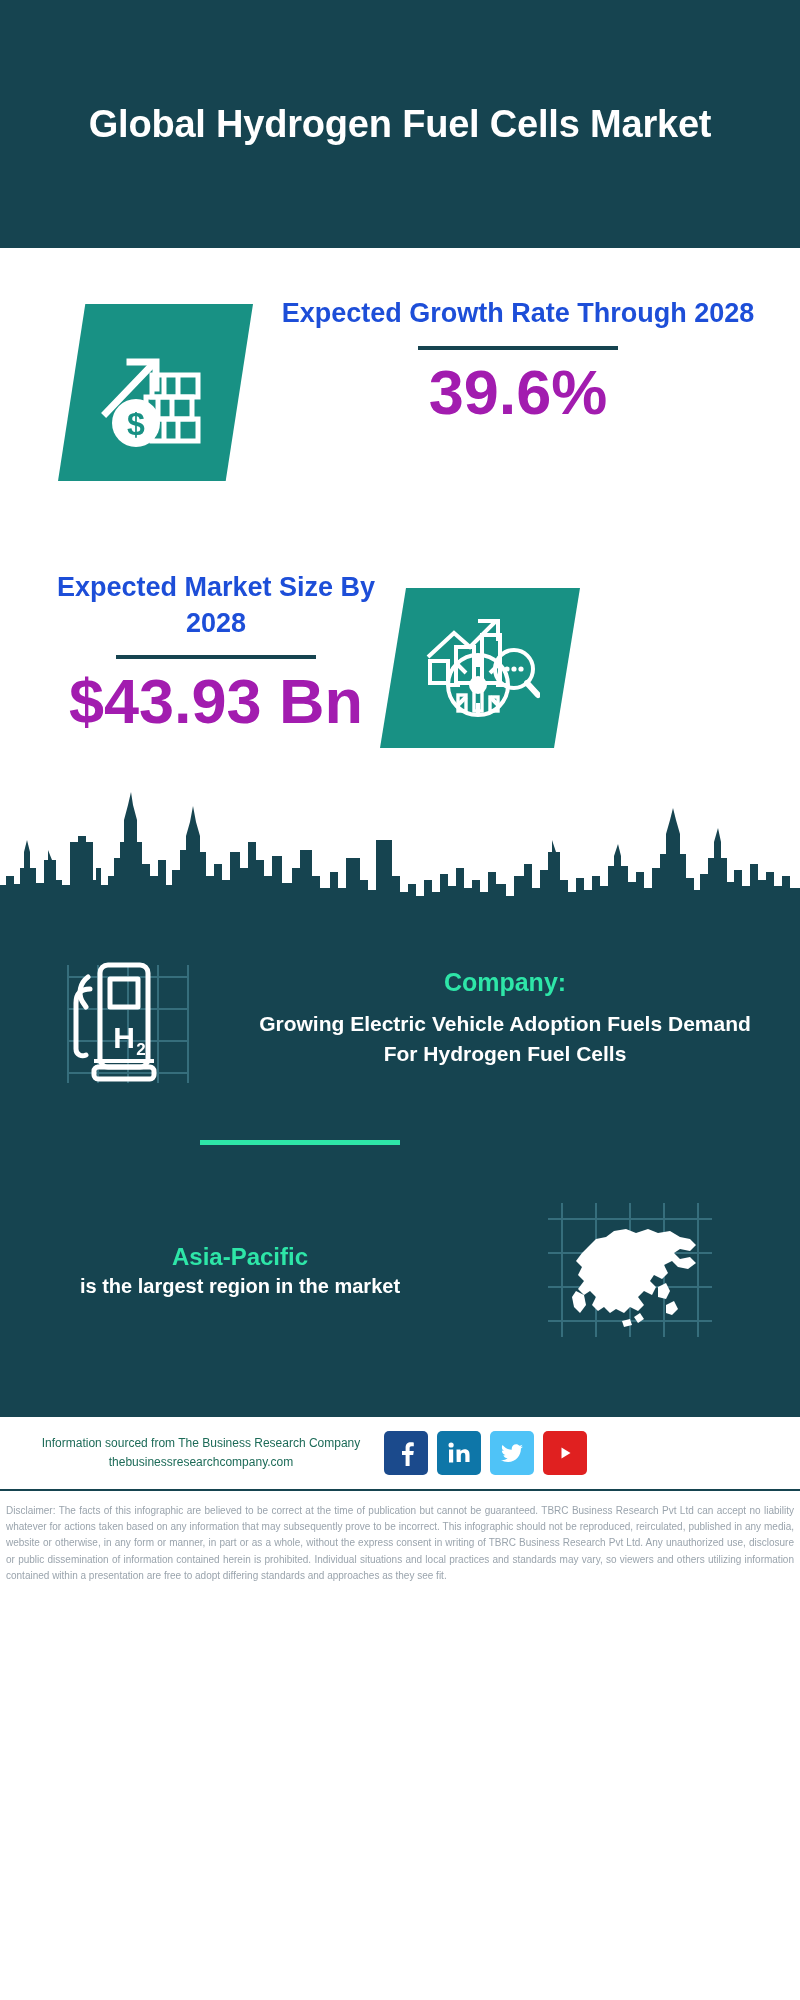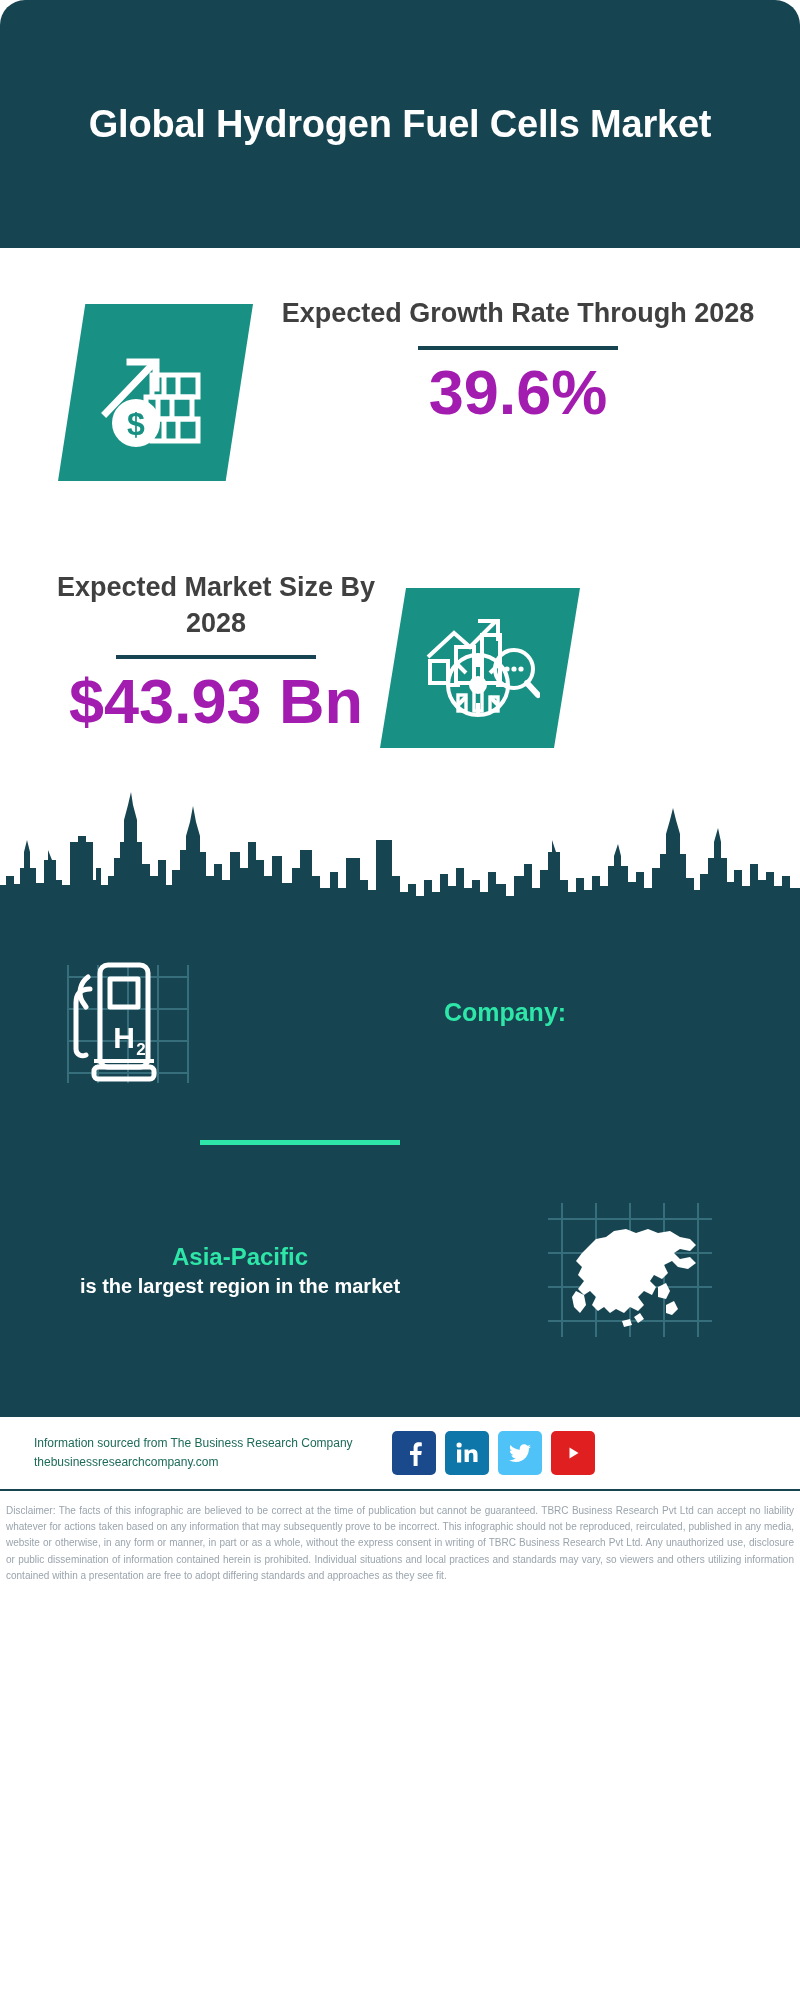--- a/index.html
+++ b/index.html
@@ -8,21 +8,20 @@
     height: 2000px;
     background: #ffffff;
     font-family: "Liberation Sans", sans-serif;
   }
   .page {
     position: relative;
     width: 800px;
     height: 2000px;
     overflow: hidden;
     background: #ffffff;
-    border-radius: 25px;
   }
 
   
   .header {
     position: absolute;
     left: 0; top: 0;
     width: 800px; height: 248px;
     background: #164450;
     display: flex;
     align-items: center;
@@ -62,21 +61,21 @@
     width: 200px; height: 160px;
     clip-path: polygon(13% 0%, 100% 0%, 87% 100%, 0% 100%);
   }
   .stat1-text {
     position: absolute;
     left: 268px; top: 48px;
     width: 500px;
     text-align: center;
   }
   .stat-label {
-    color: #404040;
+    color: #1d4ed8;
     font-size: 27px;
     font-weight: bold;
     line-height: 1.32;
   }
   .divider {
     width: 200px;
     height: 4px;
     background: #164450;
     margin: 14px auto 8px auto;
   }
@@ -197,25 +196,26 @@
     position: absolute;
     left: 0; top: 1415px;
     width: 800px; height: 76px;
     background: #ffffff;
     border-top: 2px solid #164450;
     border-bottom: 2px solid #164450;
     display: flex;
     align-items: center;
   }
   .source-text {
-    margin-left: 34px;
+    margin-left: 26px;
     width: 350px;
     color: #1d6b58;
     font-size: 12px;
     line-height: 1.55;
+    text-align: center;
   }
   .social-row {
     display: flex;
     gap: 9px;
     margin-left: 8px;
   }
   .social {
     width: 44px; height: 44px;
     border-radius: 5px;
     display: flex;
@@ -349,20 +349,21 @@
           <path d="M44 118 L104 118" stroke-width="4"></path>
           <path d="M40 46 C28 46 26 54 26 60 L26 106 C26 112 32 114 36 112" stroke-width="5" stroke-linecap="round"></path>
           <path d="M38 34 C30 40 28 50 32 58 L36 64" stroke-width="5" stroke-linecap="round"></path>
         </g>
         <text x="74" y="105" font-family="'Liberation Sans', sans-serif" font-size="30" font-weight="bold" fill="#ffffff" text-anchor="middle">H</text>
         <text x="91" y="112" font-family="'Liberation Sans', sans-serif" font-size="17" font-weight="bold" fill="#ffffff" text-anchor="middle">2</text>
       </svg>
     </div>
     <div class="driver-text">
       <div class="driver-heading">Company:</div>
+      <div class="driver-body">Growing Electric Vehicle Adoption Fuels Demand For Hydrogen Fuel Cells</div>
     </div>
   </div>
 
   <div class="mid-divider"></div>
 
   <div class="region-row">
     <div class="region-text">
       <div class="region-heading">Asia-Pacific</div>
       <div class="region-body">is the largest region in the market</div>
     </div>

